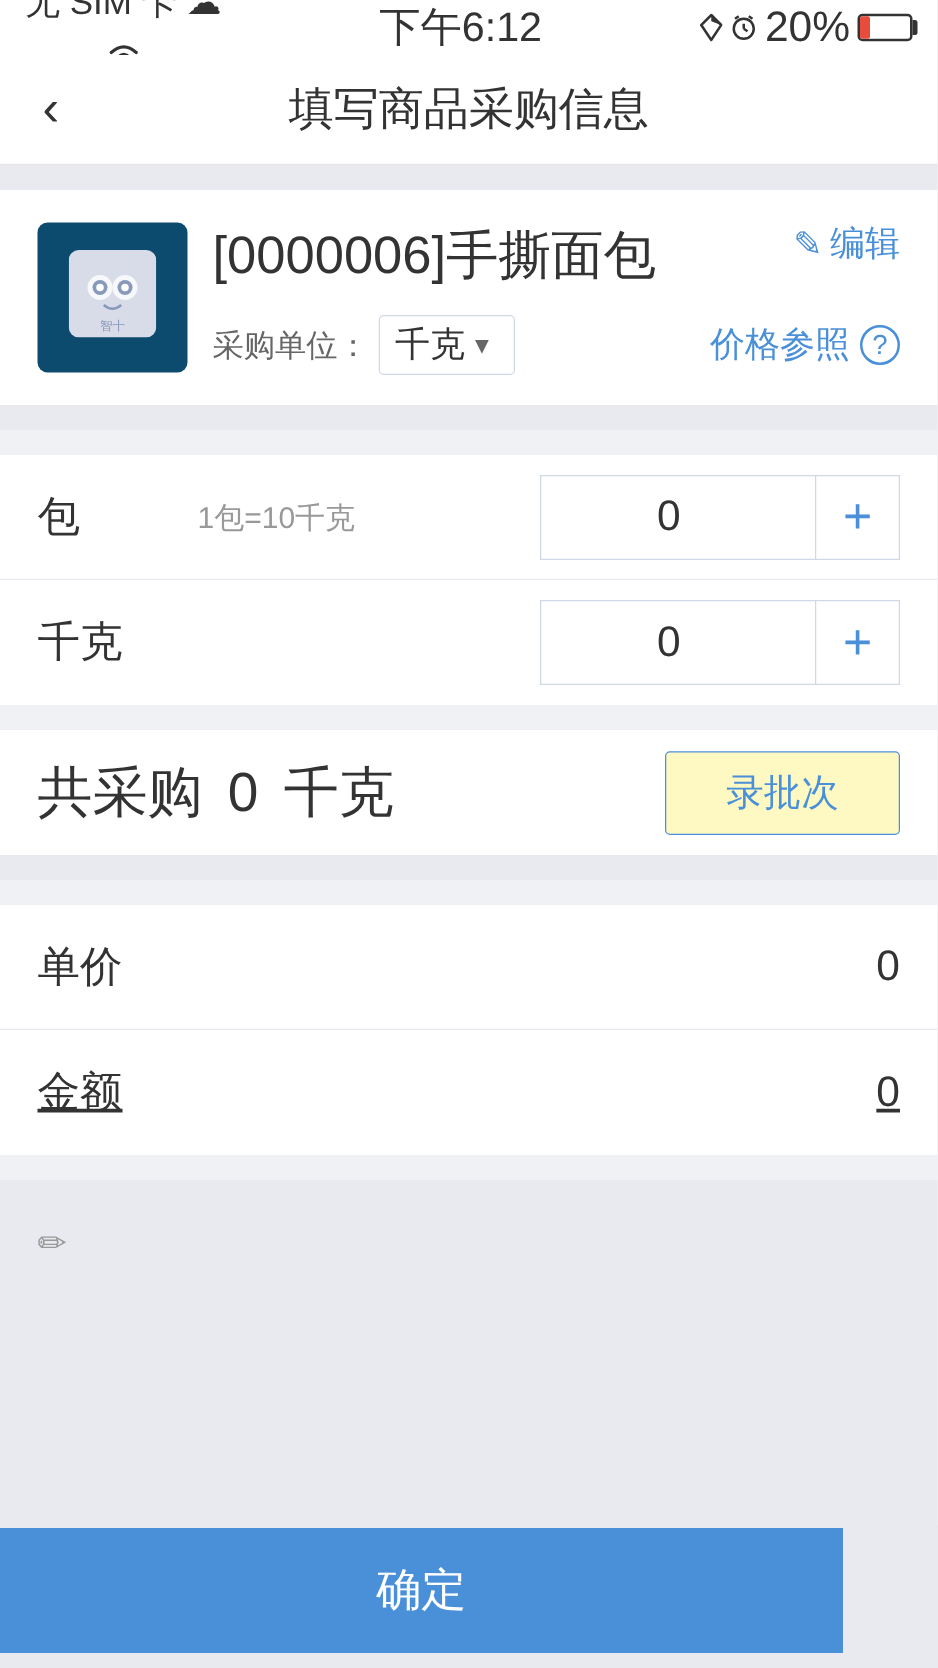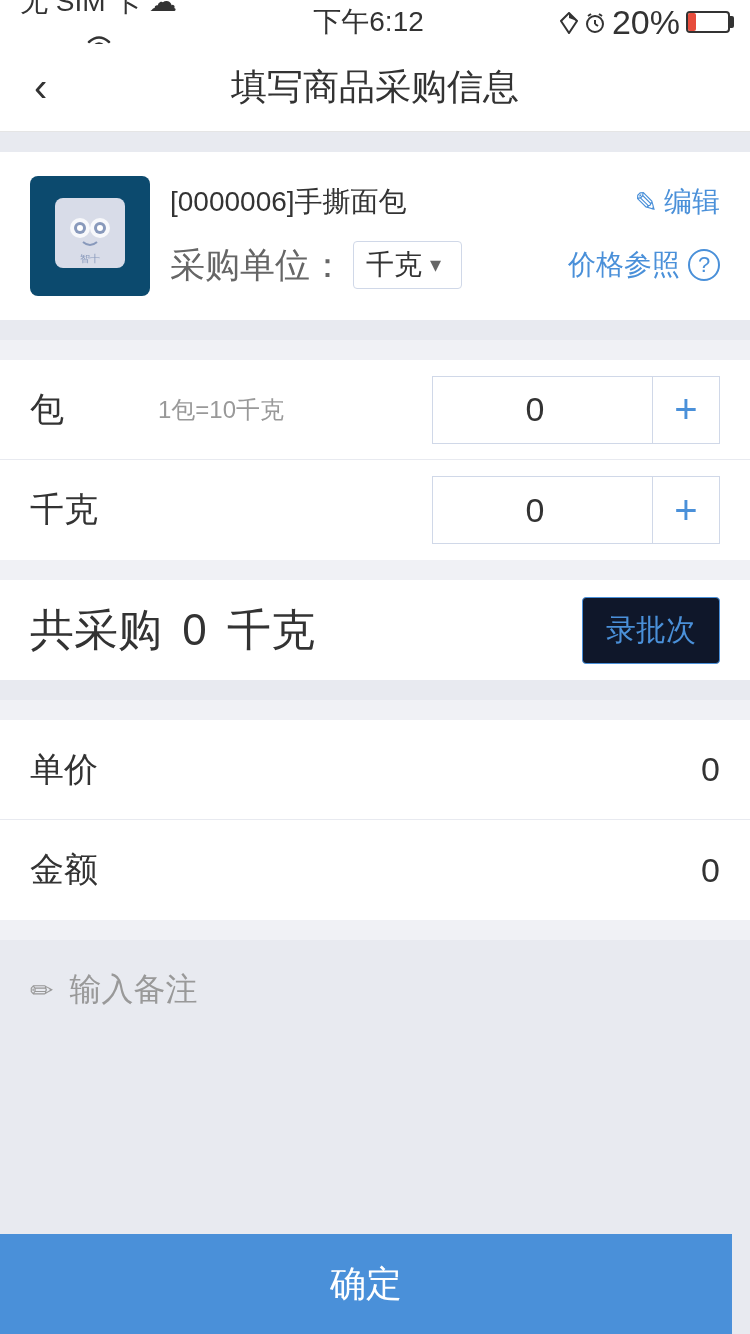--- a/index.html
+++ b/index.html
@@ -18,21 +18,21 @@
       height: 44px;
       background: #fff;
       display: flex;
       align-items: center;
       justify-content: space-between;
       padding: 0 20px;
       font-size: 28px;
       color: #333;
     }
     .status-left { display: flex; align-items: center; gap: 8px; flex-direction: column; }
-    .status-center { font-size: 28px; font-weight: 500; }
+    .status-center { font-size: 33px; font-weight: 500; }
     .status-right { display: flex; align-items: center; gap: 6px; font-size: 34px; }
     .battery {
       display: inline-flex; align-items: center; gap: 2px;
     }
     .battery-body {
       width: 44px; height: 22px; border: 2px solid #333; border-radius: 4px;
       position: relative; display: flex; align-items: center;
     }
     .battery-body::after {
       content: '';
@@ -96,39 +96,39 @@
     }
     .product-info {
       flex: 1;
     }
     .product-top {
       display: flex;
       align-items: flex-start;
       justify-content: space-between;
     }
     .product-name {
-      font-size: 28px;
+      font-size: 42px;
       color: #333;
       font-weight: 500;
     }
     .edit-btn {
       display: flex; align-items: center; gap: 6px;
       color: #4a90d9;
       font-size: 28px;
       cursor: pointer;
       flex-shrink: 0;
     }
     .product-bottom {
       margin-top: 20px;
       display: flex;
       align-items: center;
       justify-content: space-between;
     }
     .unit-label {
-      font-size: 35px;
+      font-size: 25px;
       color: #666;
     }
     .unit-select {
       border: 1px solid #d0d8e8;
       border-radius: 4px;
       padding: 4px 20px 4px 12px;
       font-size: 28px;
       color: #333;
       background: #fff;
       position: relative;
@@ -211,42 +211,43 @@
       justify-content: space-between;
       margin-top: 20px;
     }
     .total-text {
       font-size: 44px;
       color: #333;
     }
     .batch-btn {
       border: 1px solid #4a90d9;
       color: #4a90d9;
-      background: #0f172a;
-      padding: 12px 23px;
+      background: #fef9c3;
+      padding: 12px 48px;
       font-size: 30px;
       border-radius: 4px;
       cursor: pointer;
     }
 
     
     .price-section {
       background: #fff;
       margin-top: 20px;
     }
     .price-row {
       display: flex;
       align-items: center;
       justify-content: space-between;
       padding: 16px 30px;
       height: 100px;
       border-bottom: 1px solid #e8eaf0;
     }
     .price-row:last-child {
       border-bottom: none;
+      text-decoration: underline;
     }
     .price-row-label {
       font-size: 34px;
       color: #333;
     }
     .price-row-value {
       font-size: 34px;
       color: #333;
     }
 
@@ -268,23 +269,23 @@
     
     .content-body {
       flex: 1;
       background: #e8eaf0;
       min-height: 400px;
     }
 
     
     .confirm-btn-wrap {
       position: fixed;
-      bottom: 0;
+      bottom: 12px;
       left: 0;
-      width: 732px;
+      width: 674px;
     }
     .confirm-btn {
       width: 100%;
       height: 100px;
       background: #4a90d9;
       color: #fff;
       font-size: 36px;
       border: none;
       cursor: pointer;
       display: flex;
@@ -434,20 +435,19 @@
     <span class="price-row-value">0</span>
   </div>
   <div class="price-row">
     <span class="price-row-label">金额</span>
     <span class="price-row-value">0</span>
   </div>
 </div>
 
 <div class="remark-section">
   <span class="pencil-icon">✏</span>
-  <span class="remark-placeholder">输入备注</span>
 </div>
 
 <div class="content-body" style="min-height: 300px;"></div>
 
 <div class="confirm-btn-wrap">
   <button class="confirm-btn">确定</button>
 </div>
 
 </body></html>

